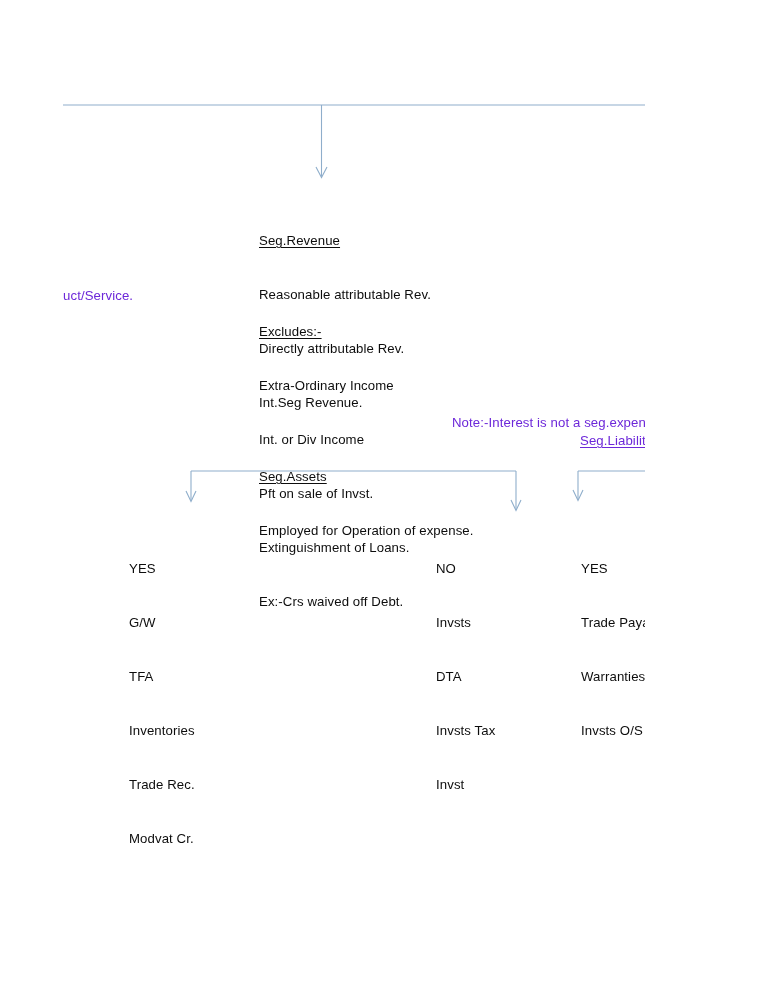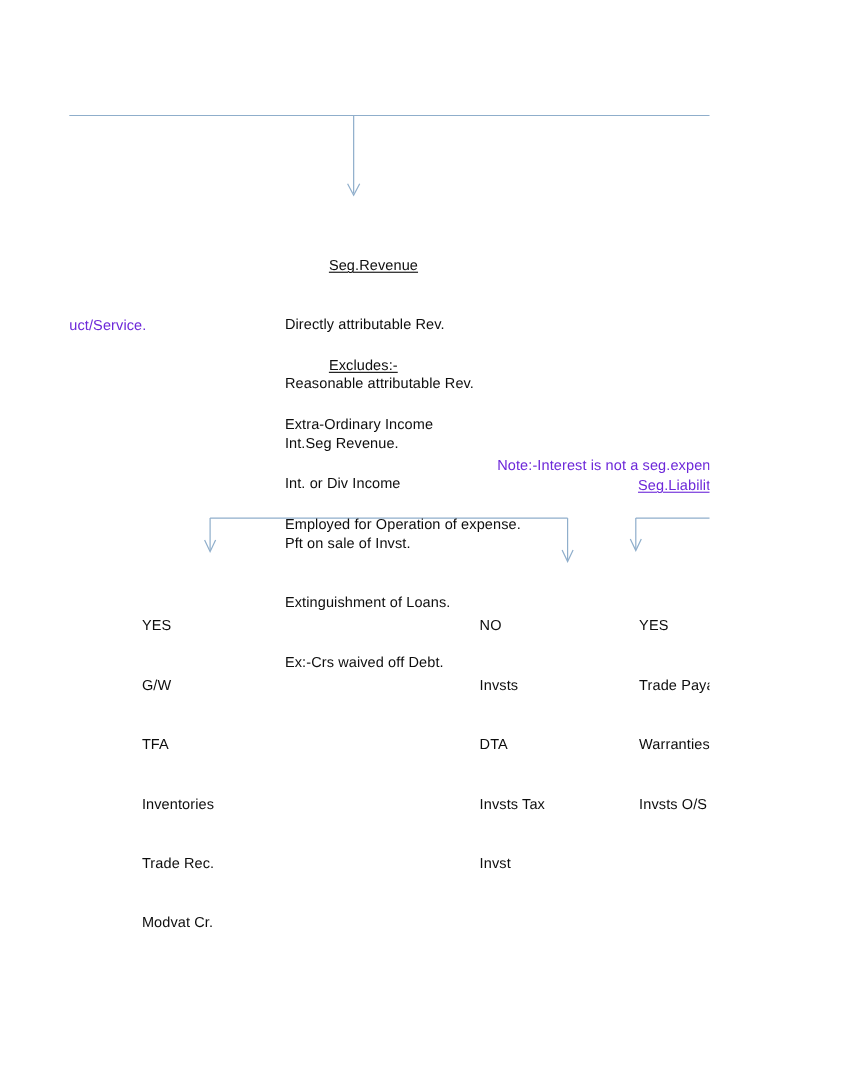--- a/index.html
+++ b/index.html
@@ -49,21 +49,20 @@
     font-size: 13.2px;
     line-height: 18px;
     white-space: pre;
     color: #0d0d0d;
     letter-spacing: 0.1px;
   }
   .block .line.underline {
     text-decoration: underline;
     text-underline-offset: 2px;
     text-decoration-thickness: 1px;
-    margin-left: 40px;
   }
   svg.connectors {
     position: absolute;
     left: 0;
     top: 0;
     width: 765px;
     height: 990px;
     pointer-events: none;
   }
   .conn-line {
@@ -100,22 +99,22 @@
 
     <path class="conn-line" stroke="#8faecb" d="M 578 471 L 645 471"></path>
     <path class="conn-line" stroke="#8faecb" d="M 578 471 L 578 499"></path>
     <path class="arrow-head" stroke="#8faecb" d="M 573 490 L 578 500.5 L 583 490"></path>
   </svg>
 
   <div class="txt" style="left:63px; top:287px;">uct/Service.</div>
 
   <div class="block" style="left:259px; top:196px;">
     <div class="line underline">Seg.Revenue</div>
+    <div class="line">Reasonable attributable Rev.</div>
     <div class="line">Directly attributable Rev.</div>
-    <div class="line">Reasonable attributable Rev.</div>
     <div class="line">Int.Seg Revenue.</div>
   </div>
 
   <div class="block" style="left:259px; top:287px;">
     <div class="line underline">Excludes:-</div>
     <div class="line">Extra-Ordinary Income</div>
     <div class="line">Int. or Div Income</div>
     <div class="line">Pft on sale of Invst.</div>
     <div class="line">Extinguishment of Loans.</div>
     <div class="line">Ex:-Crs waived off Debt.</div>
@@ -128,20 +127,21 @@
 
     <div class="block" style="left:518px; top:524px;">
       <div class="line">YES</div>
       <div class="line">Trade Paya</div>
       <div class="line">Warranties</div>
       <div class="line">Invsts O/S</div>
     </div>
   </div>
 
   <div class="block" style="left:259px; top:432px;">
+    <div class="line underline">Seg.Assets</div>
     <div class="line">Employed for Operation of expense.</div>
   </div>
 
   <div class="block" style="left:129px; top:524px;">
     <div class="line">YES</div>
     <div class="line">G/W</div>
     <div class="line">TFA</div>
     <div class="line">Inventories</div>
     <div class="line">Trade Rec.</div>
     <div class="line">Modvat Cr.</div>

